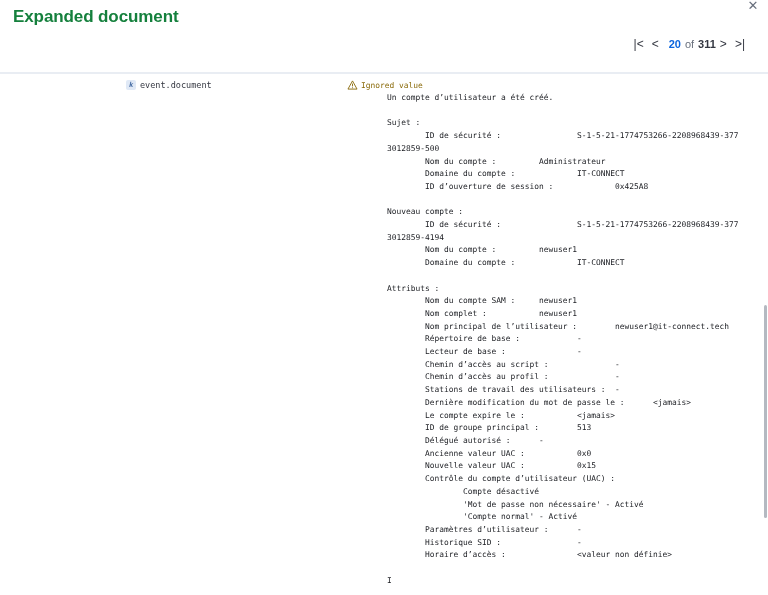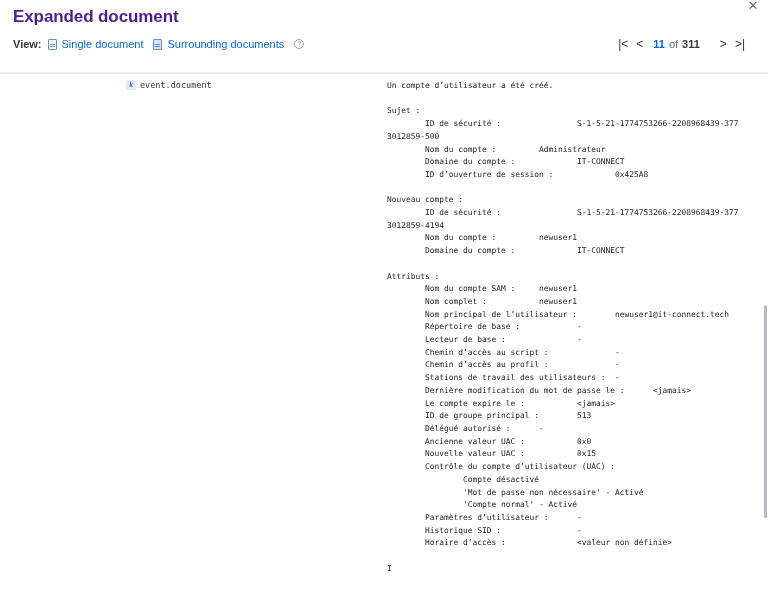--- a/index.html
+++ b/index.html
@@ -1,34 +1,34 @@
 <!DOCTYPE html>
 <html><head>
 <meta charset="utf-8">
 <style>
   * { box-sizing: border-box; margin: 0; padding: 0; }
   html, body { width: 768px; height: 595px; overflow: hidden; background: #ffffff; }
   body { font-family: "Liberation Sans", "DejaVu Sans", sans-serif; color: #343741; position: relative; }
 
   .flyout-header { position: absolute; left: 0; top: 0; width: 768px; height: 72px; }
   .close-btn { position: absolute; right: 8px; top: 0px; width: 14px; height: 14px; color: #69707d; font-size: 13px; line-height: 12px; text-align: center; cursor: pointer; }
-  .title { position: absolute; left: 13px; top: 7px; font-size: 17px; font-weight: bold; color: #4c1d95; letter-spacing: -0.1px; }
+  .title { position: absolute; left: 13px; top: 7px; font-size: 17px; font-weight: bold; color: #15803d; letter-spacing: -0.1px; }
   .view-row { position: absolute; left: 13px; top: 37px; font-size: 11px; display: flex; align-items: center; height: 14px; }
   .view-label { font-weight: bold; color: #343741; margin-right: 6px; }
   .view-link { color: #0b64dd; display: flex; align-items: center; margin-right: 10px; cursor: pointer; }
   .doc-icon { width: 9px; height: 11px; border: 1px solid #5a8fd8; border-radius: 1px; margin-right: 5px; position: relative; }
   .doc-icon::after { content: ""; position: absolute; left: 1px; top: 4px; width: 5px; height: 1px; background: #5a8fd8; box-shadow: 0 2px 0 #5a8fd8; }
   .doc-icon.filled { background: #d5e3f7; }
   .help-icon { width: 10px; height: 10px; border: 1px solid #98a2b3; border-radius: 50%; font-size: 7px; line-height: 8px; text-align: center; color: #98a2b3; cursor: pointer; }
 
   .pager { position: absolute; right: 19px; top: 37px; display: flex; align-items: center; font-size: 11px; height: 14px; }
   .pager-btn { color: #343741; font-size: 12px; cursor: pointer; padding: 0 4px; }
   .pager-current { color: #0b64dd; font-weight: bold; margin-left: 6px; }
   .pager-of { color: #69707d; margin: 4px 4px; }
-  .pager-total { color: #343741; font-weight: bold; margin-right: 16px; }
+  .pager-total { color: #343741; font-weight: bold; margin-right: 0; }
 
   .divider { position: absolute; left: 0; top: 72px; width: 768px; height: 2px; background: #e9edf3; }
 
   .body { position: absolute; left: 0; top: 74px; width: 768px; height: 521px; overflow: hidden; }
   .field-name { position: absolute; left: 126px; top: 6px; display: flex; align-items: center; font-family: "DejaVu Sans Mono", monospace; font-size: 8.5px; color: #343741; }
   .field-type-icon { width: 10px; height: 10px; background: #e0e9f6; border-radius: 2px; font-size: 7px; line-height: 10px; text-align: center; color: #4a6fa5; font-style: italic; font-weight: bold; margin-right: 4px; }
 
   .value-col { position: absolute; left: 347px; top: 6px; width: 400px; font-family: "DejaVu Sans Mono", monospace; font-size: 7.9px; color: #1a1c21; }
   .ignored { display: flex; align-items: center; color: #8a6a0a; margin-bottom: 2px; }
   .warn-icon { width: 11px; height: 10px; margin-right: 3px; }
@@ -36,53 +36,49 @@
 
   .scrollbar { position: absolute; left: 764px; top: 305px; width: 3px; height: 213px; background: #b4b9c1; border-radius: 2px; cursor: pointer; }
 </style>
 </head>
 <body>
 
 <div class="flyout-header">
   <div class="close-btn">✕</div>
   <div class="title">Expanded document</div>
 
-  <div class="view-row">
-    <span class="view-label">View:</span>
-    <span class="view-link">
-      <span class="doc-icon"></span>
-      <span>Single document</span>
-    </span>
-    <span class="view-link">
-      <span class="doc-icon filled"></span>
-      <span>Surrounding documents</span>
-    </span>
-    <span class="help-icon">?</span>
-  </div>
 
   <div class="pager">
     <span class="pager-btn">|&lt;</span>
     <span class="pager-btn">&lt;</span>
-    <span class="pager-current">11</span>
+    <span class="pager-current">20</span>
     <span class="pager-of">of</span>
     <span class="pager-total">311</span>
     <span class="pager-btn">&gt;</span>
     <span class="pager-btn">&gt;|</span>
   </div>
 </div>
 
 <div class="divider"></div>
 
 <div class="body">
   <div class="field-name">
     <span class="field-type-icon">k</span>
     <span>event.document</span>
   </div>
 
   <div class="value-col">
+    <div class="ignored">
+      <svg class="warn-icon" viewBox="0 0 12 11">
+        <path d="M6 1 L11 10 L1 10 Z" fill="none" stroke="#8a6a0a" stroke-width="1"></path>
+        <line x1="6" y1="4" x2="6" y2="7" stroke="#8a6a0a" stroke-width="1"></line>
+        <circle cx="6" cy="8.5" r="0.6" fill="#8a6a0a"></circle>
+      </svg>
+      <span>Ignored value</span>
+    </div>
     <div class="msg" style="tab-size: 8; margin-left: 40px;">Un compte d’utilisateur a été créé.
 
 Sujet :
 	ID de sécurité :		S-1-5-21-1774753266-2208968439-377
 3012859-500
 	Nom du compte :		Administrateur
 	Domaine du compte :		IT-CONNECT
 	ID d’ouverture de session :		0x425A8
 
 Nouveau compte :

